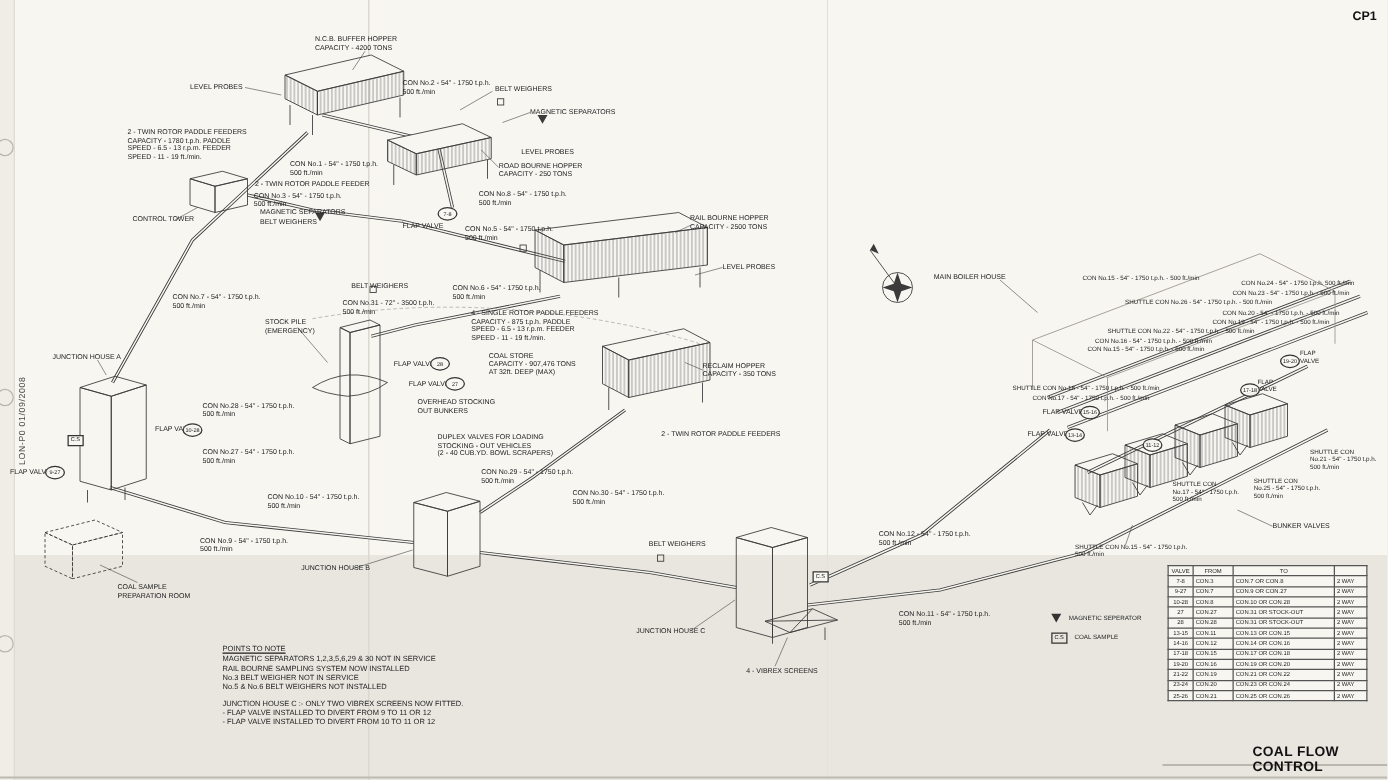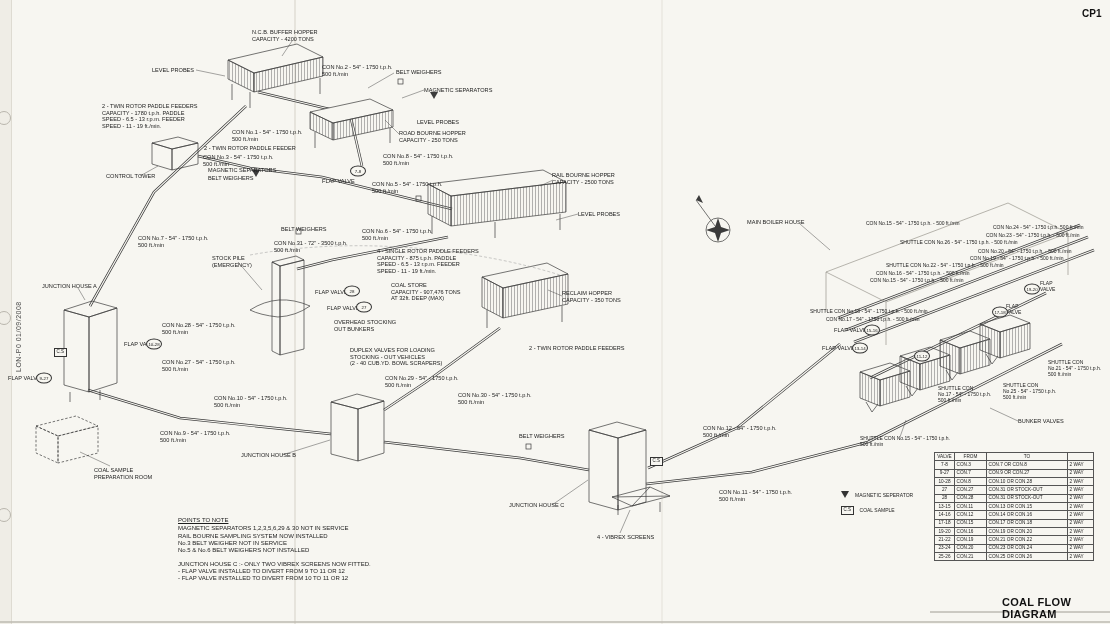--- a/index.html
+++ b/index.html
@@ -1,18 +1,18 @@
 <!DOCTYPE html>
 <html><head>
 <meta charset="utf-8">
 <style>
   *{margin:0;padding:0;box-sizing:border-box}
   html,body{width:1110px;height:624px;overflow:hidden}
   body{background:#e8e6df;font-family:"Liberation Sans",sans-serif}
-  .sheet{position:relative;width:1110px;height:624px;background:#f7f6f1}
+  .sheet{position:relative;width:1110px;height:444px;background:#f7f6f1}
   .edge-strip{position:absolute;left:0;top:0;width:12px;height:624px;background:#efede6;border-right:1px solid #dedbd2}
   svg.linework{position:absolute;left:0;top:0}
   .lbl{position:absolute;font-size:5.6px;line-height:1.18;color:#1d1d1d;white-space:pre-line}
   .lbl.sm{font-size:5px}
   .valve{position:absolute;width:16px;height:11px;border:1px solid #333;border-radius:50%;
          font-size:4.4px;color:#1d1d1d;display:flex;align-items:center;justify-content:center;
          transform:translate(-50%,-50%);background:rgba(247,246,241,.92)}
   .cs{position:absolute;border:1px solid #333;font-size:4.5px;line-height:1;padding:1px 1.5px;
       color:#1d1d1d;background:#f7f6f1}
   .edge-text{position:absolute;left:15px;top:372px;transform:rotate(-90deg);transform-origin:0 0;
@@ -477,16 +477,16 @@
       </div>
     <div class="gap"></div>
     <div id="notes-lines2">
         <div>JUNCTION HOUSE C :- ONLY TWO VIBREX SCREENS NOW FITTED.</div>
         <div>- FLAP VALVE INSTALLED TO DIVERT FROM 9 TO 11 OR 12</div>
         <div>- FLAP VALVE INSTALLED TO DIVERT FROM 10 TO 11 OR 12</div>
       </div>
   </div>
 
   <div class="sheet-code">CP1</div>
-  <div class="sheet-title">COAL FLOW DIAGRAM</div>
+  <div class="sheet-title">COAL FLOW CONTROL</div>
   <div class="edge-text">LON-P0  01/09/2008</div>
 
 </div>
 
 </body></html>

